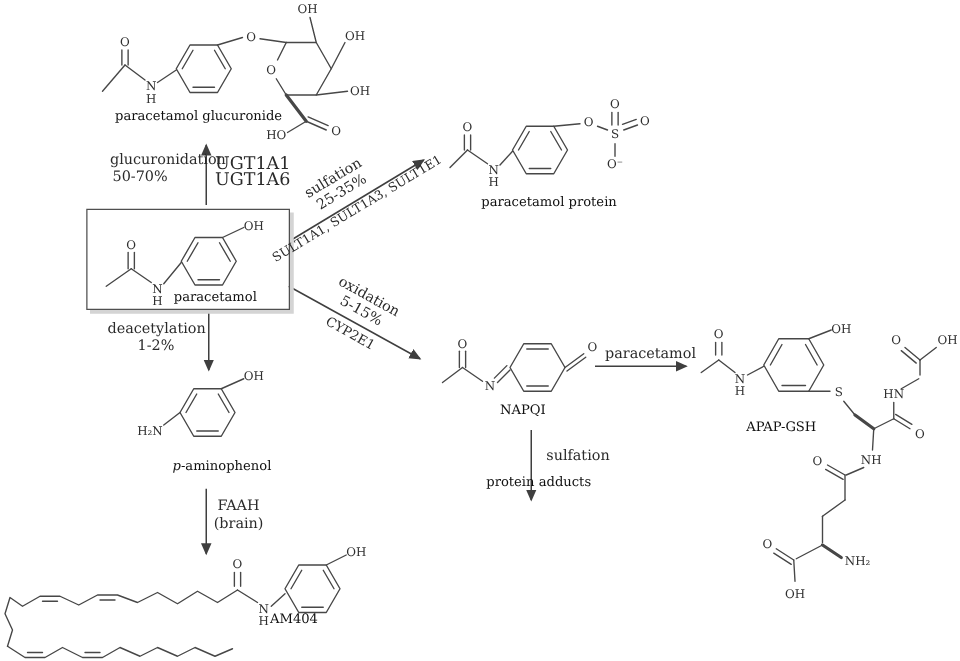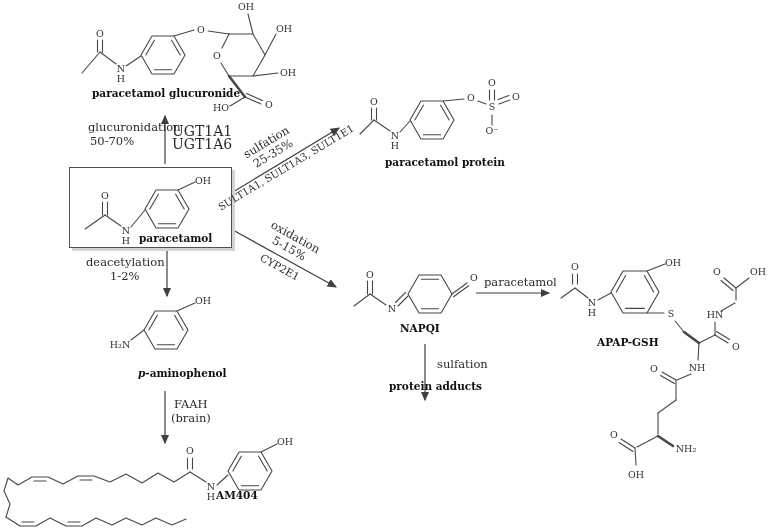--- a/index.html
+++ b/index.html
@@ -2,21 +2,21 @@
 <html><head>
 <meta charset="utf-8">
 <style>
   html,body{margin:0;padding:0;background:#fff}
   .canvas{position:relative;width:768px;height:529px;background:#fff;overflow:hidden;
           font-family:"DejaVu Serif","Liberation Serif",serif;color:#1f1f1f}
   .overlay{position:absolute;left:0;top:0}
   .overlay line{stroke:#3f3f3f;stroke-width:1.2}
   .lbl{position:absolute;font-size:11.5px;line-height:1.18;white-space:nowrap;color:#2a2a2a}
   .enz{font-size:14px}
-  .cname{position:absolute;font-weight:bold;font-size:10.5px;line-height:1.1;white-space:nowrap;color:#101010}
+  .cname{position:absolute;font-weight:normal;font-size:10.5px;line-height:1.1;white-space:nowrap;color:#101010}
   .rot{position:absolute;text-align:center;transform-origin:center center;color:#2a2a2a}
   .mol{position:absolute}
   .mol .b{stroke:#474747;stroke-width:1.1;fill:none;stroke-linecap:round;stroke-linejoin:round}
   .mol .w{stroke-width:2.6}
   .mol text{font-size:9.5px;fill:#2f2f2f;text-anchor:middle}
   .pbox{position:absolute;left:69px;top:167px;width:163px;height:81px;box-sizing:border-box;
         border:1.6px solid #4f4f4f;box-shadow:3px 3px 0 #d4d4d4;background:transparent}
 </style>
 </head>
 <body>

